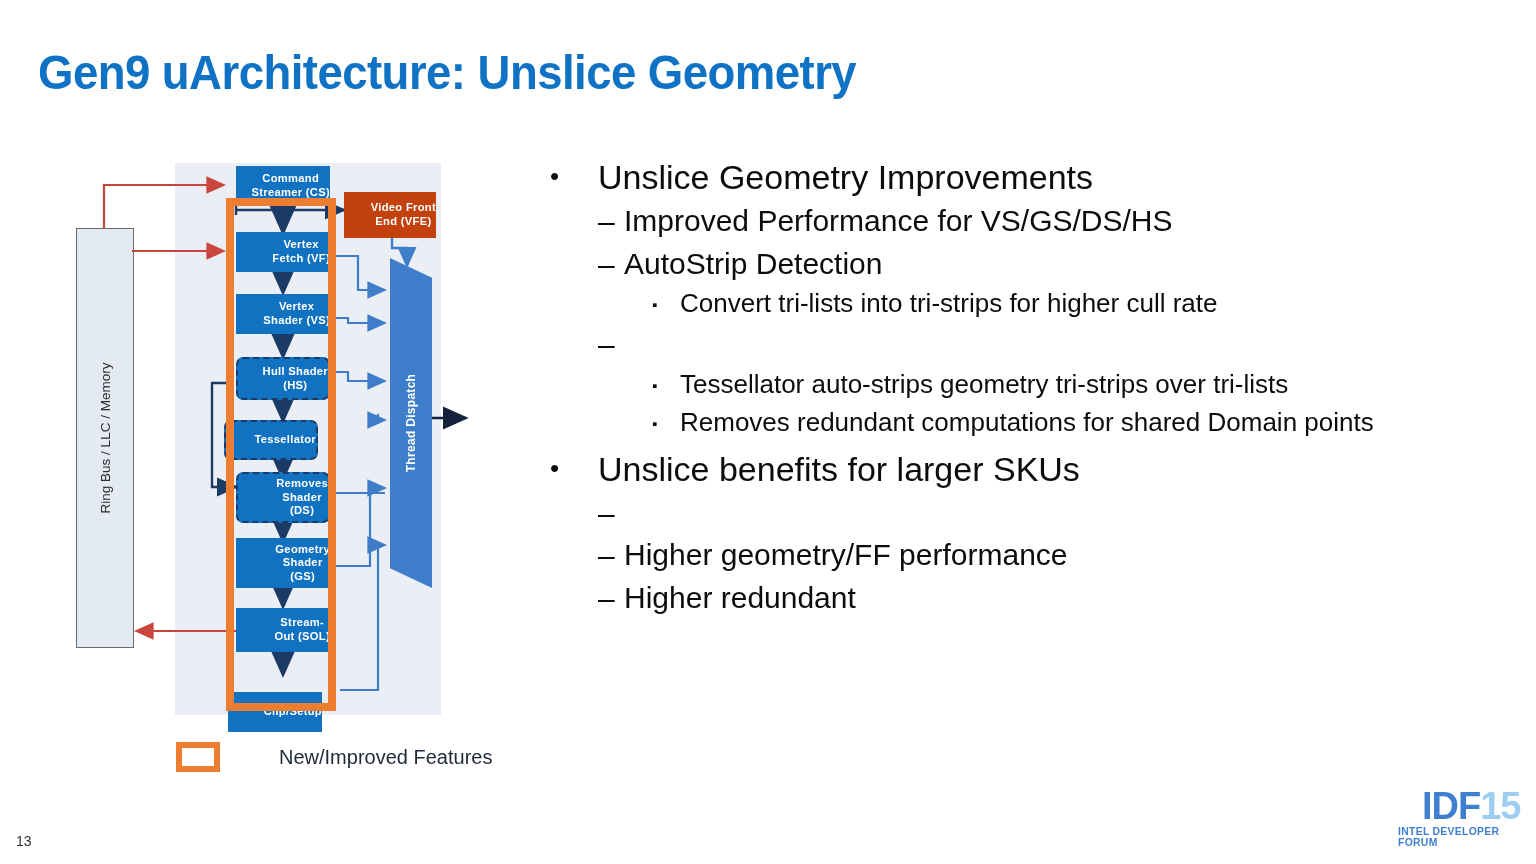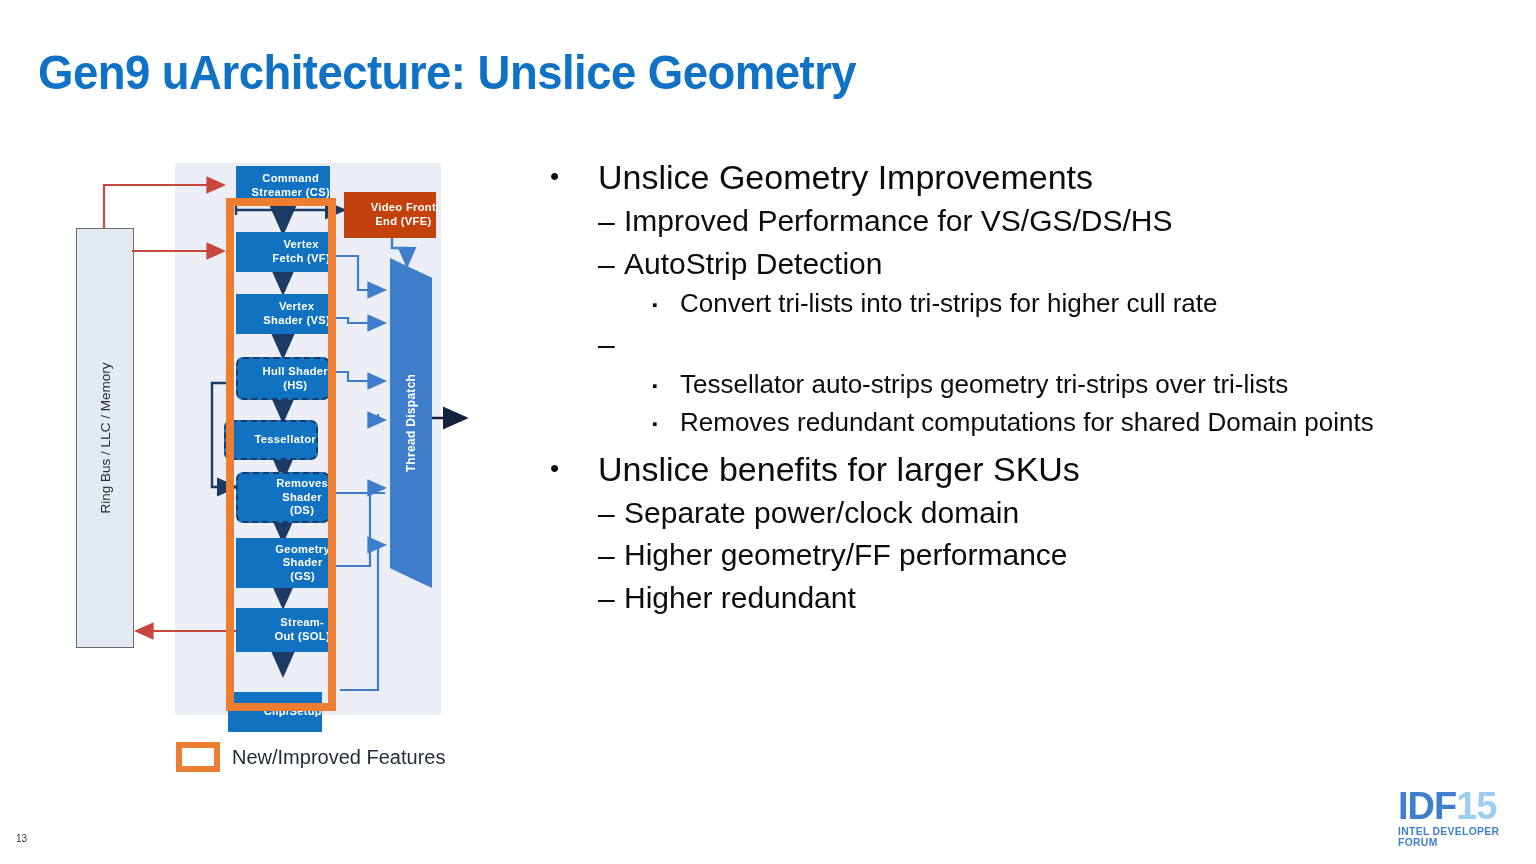--- a/index.html
+++ b/index.html
@@ -82,45 +82,45 @@
     transform:translate(-50%,-50%) rotate(-90deg);
     white-space:nowrap;color:#fff;font-size:12px;font-weight:bold;
     letter-spacing:0.3px;
   }
 
   #wires{position:absolute;left:0;top:0;width:540px;height:800px;}
 
   
   #legend{position:absolute;left:176px;top:742px;display:flex;align-items:center;gap:12px;}
   #legend-swatch{width:44px;height:30px;border:6px solid #ed7d31;box-sizing:border-box;background:#fff;}
-  #legend-label{font-size:20px;color:#1f2937;font-family:"Liberation Sans",sans-serif;}
+  #legend-label{font-size:20px;color:#1f2937;font-family:"Liberation Sans",sans-serif;margin-left:47px;}
 
   
   #bullets{
     position:absolute;left:540px;top:158px;width:960px;
     color:#0c0c0c;
   }
   .bl{display:flex;align-items:flex-start;}
   .bl .mk{flex:0 0 auto;text-align:left;}
   .bl .tx{flex:1 1 auto;}
   .lvl1{font-size:34px;line-height:1.12;margin-bottom:2px;}
   .lvl1 .mk{width:48px;font-size:26px;padding-top:4px;padding-left:10px;}
   .lvl2{font-size:30px;line-height:1.12;margin-bottom:2px;padding-left:58px;}
   .lvl2 .mk{width:26px;padding-top:1px;}
   .lvl3{font-size:26px;line-height:1.15;margin-bottom:2px;padding-left:112px;}
   .lvl3 .mk{width:28px;font-size:15px;padding-top:7px;}
   .sp-sm{height:6px;}
   .sp-md{height:10px;}
 
   
-  #page-number{position:absolute;left:16px;top:833px;font-size:10px;color:#333;}
+  #page-number{position:absolute;left:16px;top:833px;font-size:14px;color:#333;}
 
   
   #idf-logo{position:absolute;left:1398px;top:788px;width:124px;height:62px;}
-  #idf-logo .row1{font-size:38px;font-weight:bold;letter-spacing:-1px;line-height:0.95;}
+  #idf-logo .row1{font-size:38px;font-weight:bold;letter-spacing:-1px;line-height:0.95;margin-left:24px;}
   #idf-logo .idf{color:#3f7fd0;}
   #idf-logo .fifteen{color:#9dcdf0;}
   #idf-logo .row2{
     font-size:10.2px;font-weight:bold;color:#3f7fd0;letter-spacing:0.3px;
     transform:scaleX(1.02);transform-origin:left center;margin-top:2px;
   }
 </style>
 </head>
 <body>
 
@@ -302,21 +302,20 @@
         <span class="tx">Removes redundant computations for shared Domain points</span>
       </div>
       <div class="sp-md"></div>
       <div class="bl lvl1">
         <span class="mk">•</span>
         <span class="tx">Unslice benefits for larger SKUs</span>
       </div>
       <div class="sp-sm"></div>
       <div class="bl lvl2">
         <span class="mk">–</span>
-        <span class="tx">Separate power/clock domain</span>
       </div>
       <div class="sp-sm"></div>
       <div class="bl lvl2">
         <span class="mk">–</span>
         <span class="tx">Higher geometry/FF performance</span>
       </div>
       <div class="sp-sm"></div>
       <div class="bl lvl2">
         <span class="mk">–</span>
         <span class="tx">Higher redundant</span>

